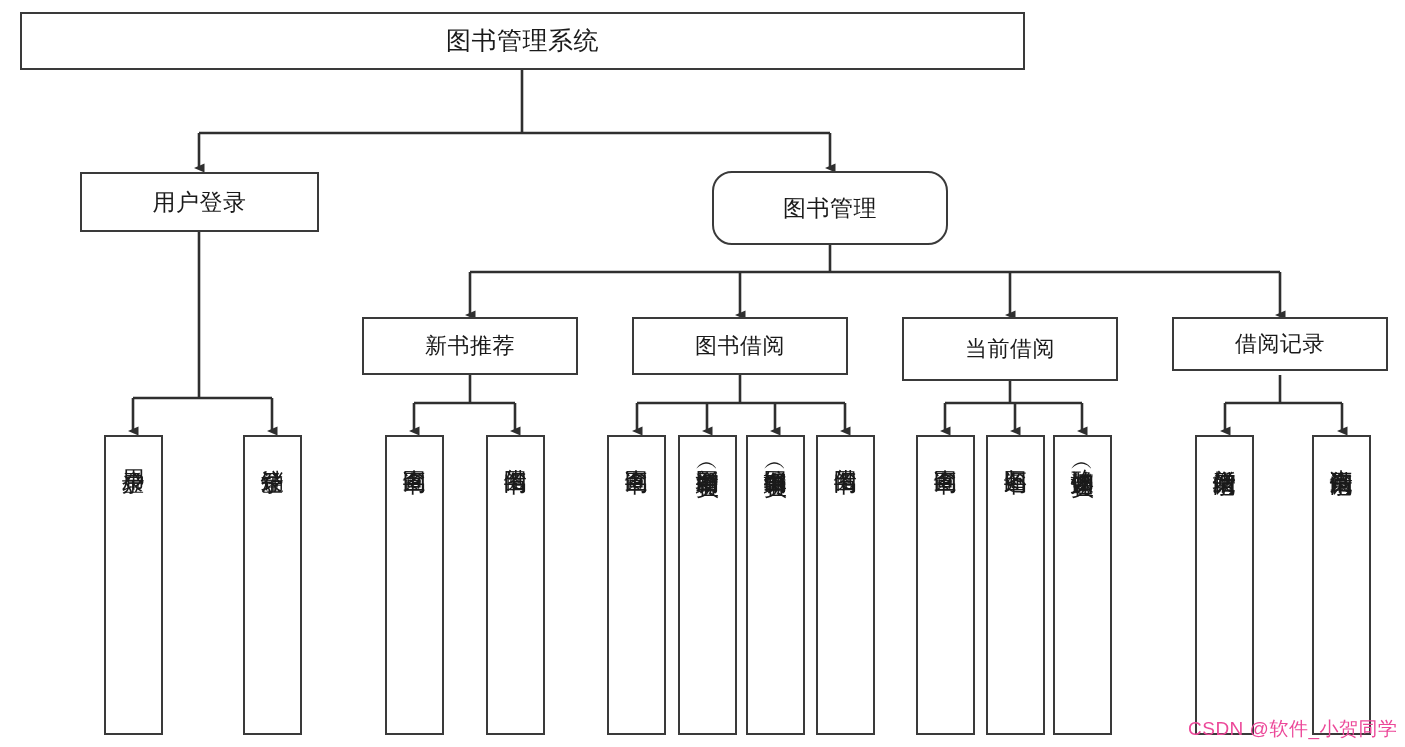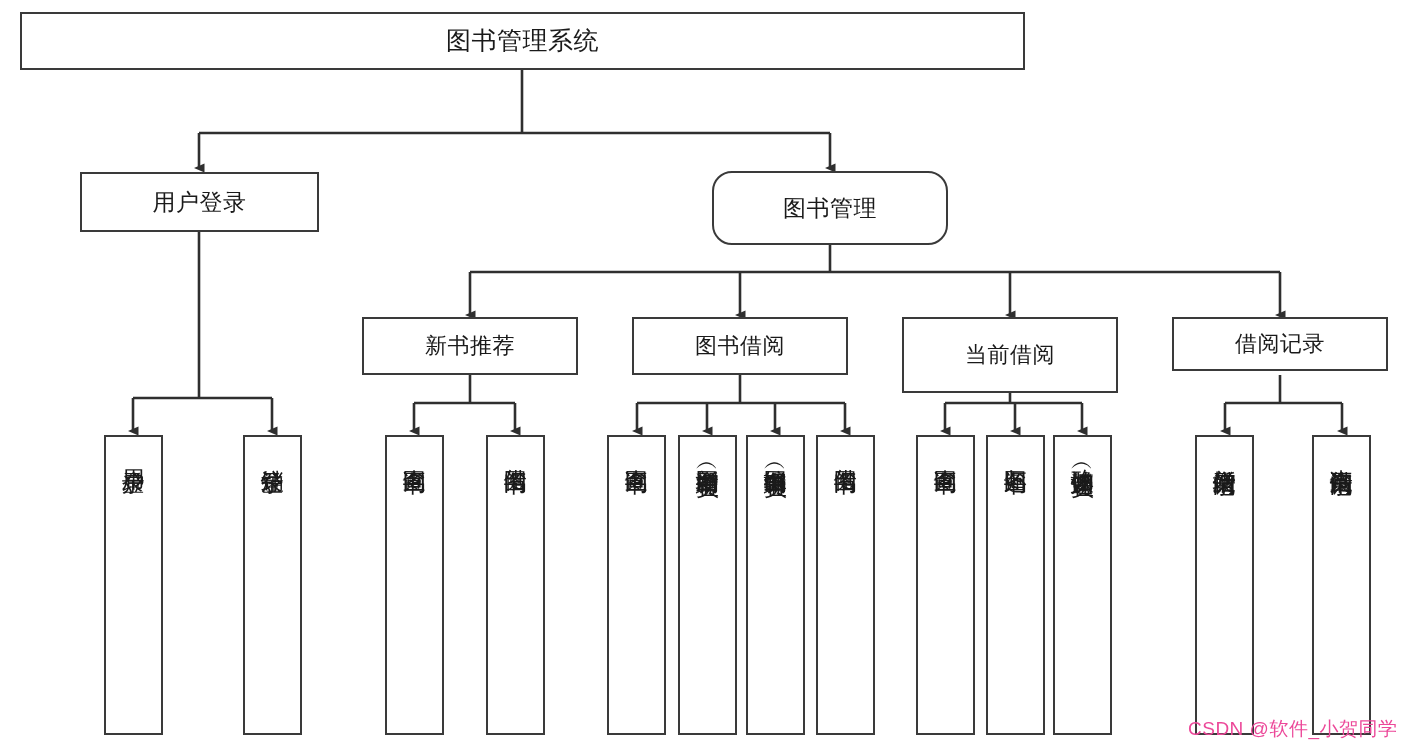--- a/index.html
+++ b/index.html
@@ -138,21 +138,21 @@
   </div>
 
   <div class="node level2" style="left:362px; top:317px; width:216px; height:58px;">
     <span class="label">新书推荐</span>
   </div>
 
   <div class="node level2" style="left:632px; top:317px; width:216px; height:58px;">
     <span class="label">图书借阅</span>
   </div>
 
-  <div class="node level2" style="left:902px; top:317px; width:216px; height:76px;">
+  <div class="node level2" style="left:902px; top:317px; width:216px; height:64px;">
     <span class="label">当前借阅</span>
   </div>
 
   <div class="node level2" style="left:1172px; top:317px; width:216px; height:54px;">
     <span class="label">借阅记录</span>
   </div>
 
   <div class="node leaf" style="left:104px; top:435px; width:59px; height:300px;">
     <span class="label">用户登录</span>
   </div>

